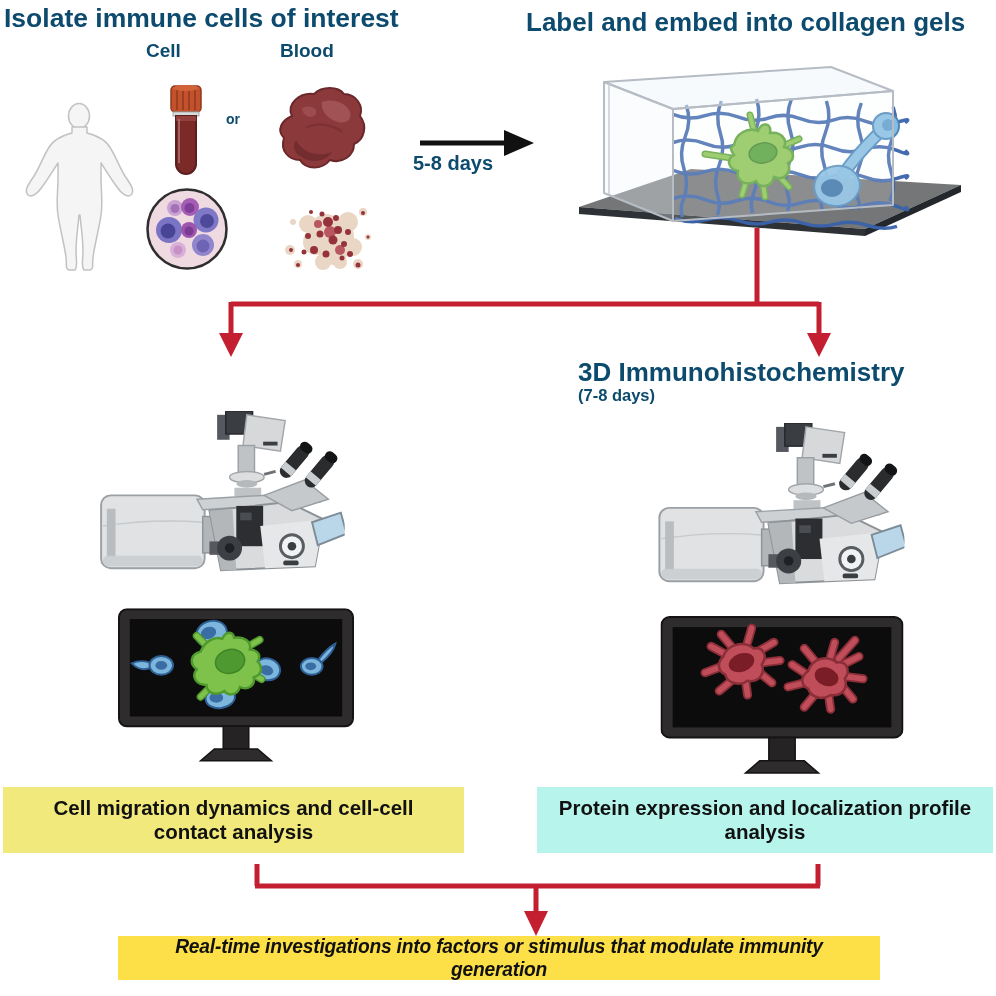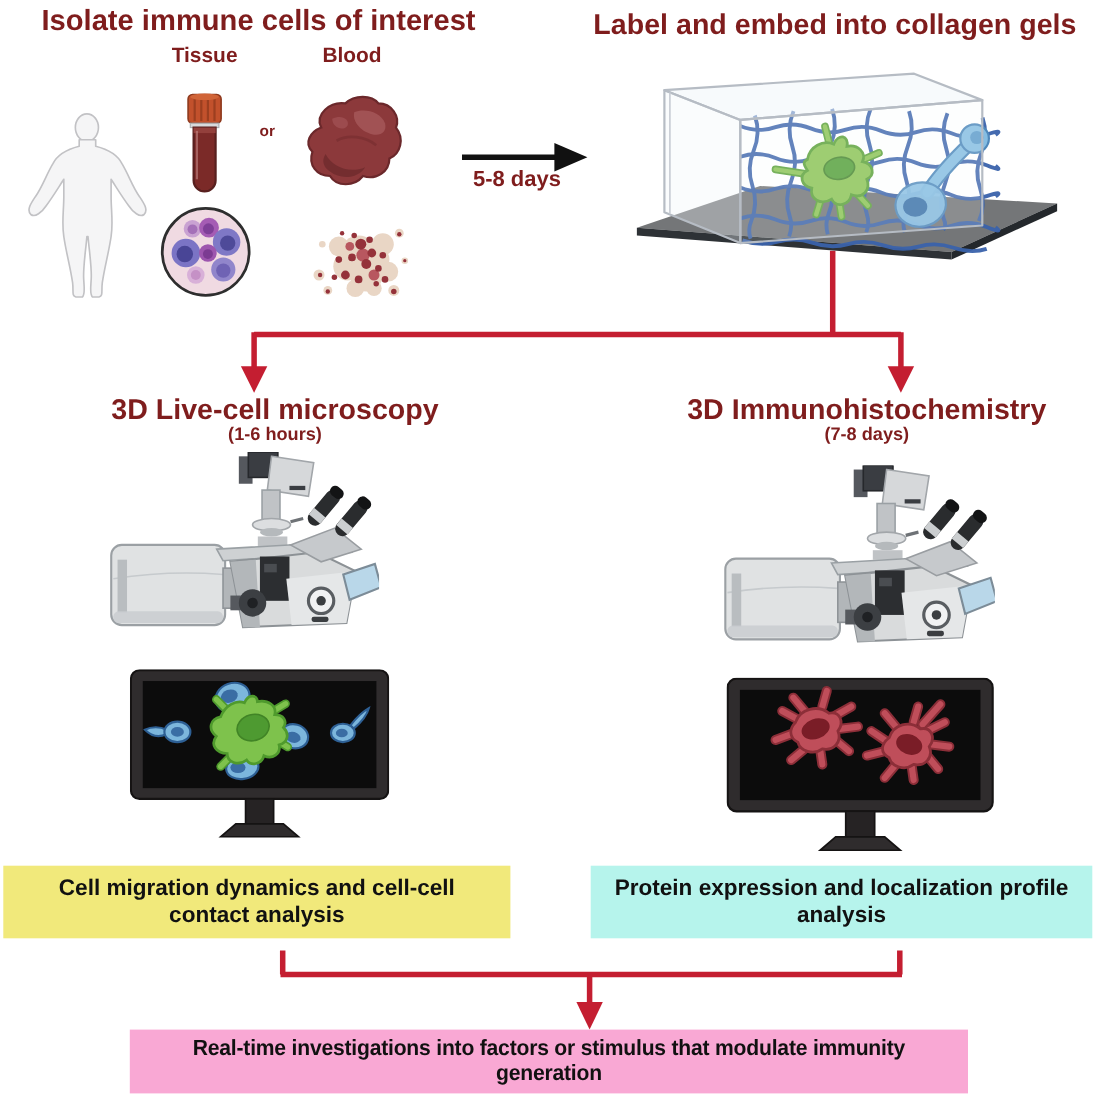--- a/index.html
+++ b/index.html
@@ -1,19 +1,19 @@
 <!DOCTYPE html>
 <html><head>
 <meta charset="utf-8">
 <style>
   html,body{margin:0;padding:0;background:#fff;}
   .canvas{position:relative;width:996px;height:996px;background:#fff;overflow:hidden;
           font-family:"Liberation Sans","DejaVu Sans",sans-serif;}
   .abs{position:absolute;}
-  .txt{position:absolute;color:#7f1d1d;font-weight:bold;text-align:center;
+  .txt{position:absolute;color:#0c4a6e;font-weight:bold;text-align:left;
        font-family:"Liberation Sans","DejaVu Sans",sans-serif;line-height:1.15;}
   .box{position:absolute;display:flex;align-items:center;justify-content:center;
        text-align:center;font-weight:bold;color:#111;box-sizing:border-box;}
   .box span{display:inline-block;}
   svg{display:block;}
 </style>
 </head>
 <body>
 
 <div class="canvas">
@@ -65,21 +65,21 @@
         <rect x="1" y="1" width="238" height="119" rx="8" fill="#2f2c2d" stroke="#151313" stroke-width="2"></rect>
         <rect x="12" y="11" width="216" height="99" fill="#0c0c0c"></rect>
         <rect x="107" y="120" width="26" height="23" fill="#262324" stroke="#151313" stroke-width="1.5"></rect>
         <polygon points="84,155 156,155 142,143 98,143" fill="#2f2c2d" stroke="#151313" stroke-width="1.5"></polygon>
       </symbol>
     </defs>
   </svg>
 
   <div class="txt" style="left:4px;top:3px;width:462px;font-size:26.5px">Isolate immune cells of interest</div>
   <div class="txt" style="left:526px;top:8px;width:466px;font-size:26px">Label and embed into collagen gels</div>
-  <div class="txt" style="left:146px;top:40px;width:80px;font-size:19px">Tissue</div>
+  <div class="txt" style="left:146px;top:40px;width:80px;font-size:19px">Cell</div>
   <div class="txt" style="left:280px;top:40px;width:80px;font-size:19px">Blood</div>
   <div class="txt" style="left:226px;top:111px;width:34px;font-size:14px">or</div>
   <div class="txt" style="left:413px;top:152px;width:114px;font-size:20px">5-8 days</div>
 
   <svg class="abs" style="left:0;top:0" width="996" height="996" viewBox="0 0 996 996">
     <g>
       <path d="M420,143 H506" stroke="#111111" stroke-width="5" fill="none"></path>
       <polygon points="504,130 504,156 534,143" fill="#111111"></polygon>
     </g>
     <g>
@@ -249,22 +249,20 @@
     </g>
 
     <g fill="rgba(242,246,250,0.35)" stroke="#b6bcc4" stroke-width="2" stroke-linejoin="round">
       <polygon points="31,27 258,12 320,36 100,54" fill="rgba(240,245,249,0.55)"></polygon>
       <polygon points="31,27 100,54 100,166 31,138"></polygon>
       <polygon points="100,54 320,36 320,150 100,166" fill="rgba(246,249,252,0.18)"></polygon>
     </g>
     <line x1="36" y1="29" x2="36" y2="139" stroke="#c8cdd4" stroke-width="1.5"></line>
   </svg>
 
-  <div class="txt" style="left:40px;top:358px;width:420px;font-size:26px">3D Live-cell microscopy</div>
-  <div class="txt" style="left:40px;top:386px;width:420px;font-size:16.5px">(1-6 hours)</div>
   <div class="txt" style="left:578px;top:358px;width:420px;font-size:26px">3D Immunohistochemistry</div>
   <div class="txt" style="left:578px;top:386px;width:420px;font-size:16.5px">(7-8 days)</div>
 
   <svg class="abs" style="left:95px;top:411px" width="250" height="163" viewBox="0 0 260 170">
       <use href="#sym-microscope"></use>
     </svg>
   <svg class="abs" style="left:653px;top:423px" width="252" height="164" viewBox="0 0 260 170">
       <use href="#sym-microscope"></use>
     </svg>
 
@@ -361,17 +359,17 @@
     </g>
   </svg>
 
   <div class="box" style="left: 3px; top: 787px; width: 461px; height: 66px; font-size: 20.5px; padding: 0px 14px; background: rgb(241, 233, 123);">
     <span>Cell migration dynamics and cell-cell contact analysis</span>
   </div>
   <div class="box" style="left: 537px; top: 787px; width: 456px; height: 66px; font-size: 20.5px; padding: 0px 14px; background: rgb(182, 244, 236);">
     <span>Protein expression and localization profile analysis</span>
   </div>
 
-  <div class="box" style="left: 118px; top: 936px; width: 762px; height: 58px; font-size: 20px; padding: 0px 10px; letter-spacing: -0.2px; background: #f9a8d4;">
+  <div class="box" style="left: 118px; top: 936px; width: 762px; height: 44px; font-size: 20px; padding: 0px 10px; letter-spacing: -0.2px; background: #fde047; font-style: italic;">
     <span style="transform:scaleX(0.96)">Real-time investigations into factors or stimulus that modulate immunity generation</span>
   </div>
 
 </div>
 
 </body></html>

